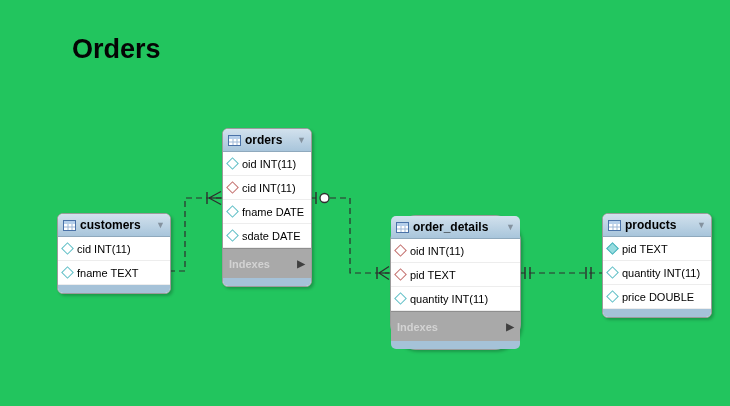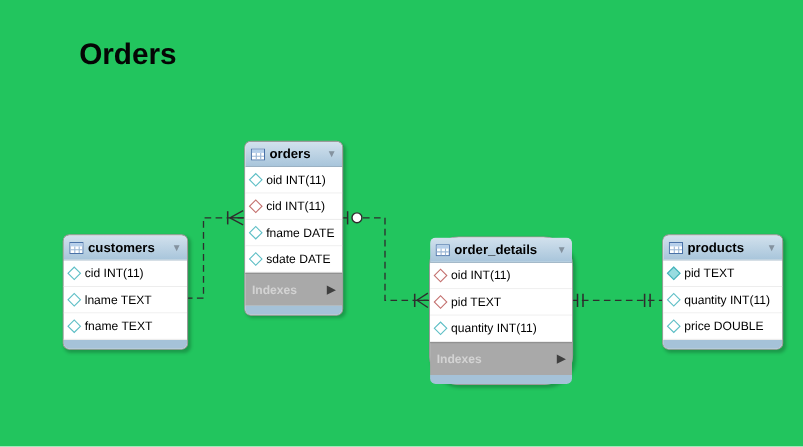--- a/index.html
+++ b/index.html
@@ -103,24 +103,20 @@
       </span>
       <span>customers</span>
       <span class="collapse-arrow">▼</span>
     </div>
     <div class="col-row">
         <span class="diamond d-teal"></span>
         <span>cid INT(11)</span>
       </div>
     <div class="col-row">
         <span class="diamond d-teal"></span>
-        <span>lname TEXT</span>
-      </div>
-    <div class="col-row">
-        <span class="diamond d-teal"></span>
         <span>fname TEXT</span>
       </div>
     <div class="bottom-strip"></div>
   </div>
 
   <div class="db-table" id="tbl-orders">
     <div class="tbl-header">
       <span class="tbl-icon">
         <svg width="13" height="11">
             <rect x="0.5" y="0.5" width="12" height="10" fill="#fff" stroke="#4a72a8"></rect>

